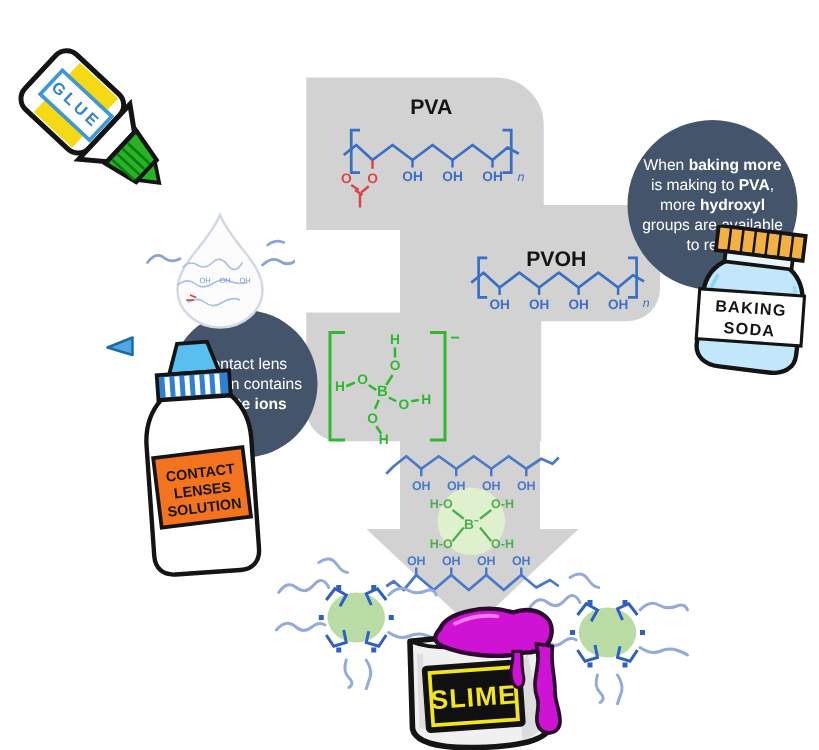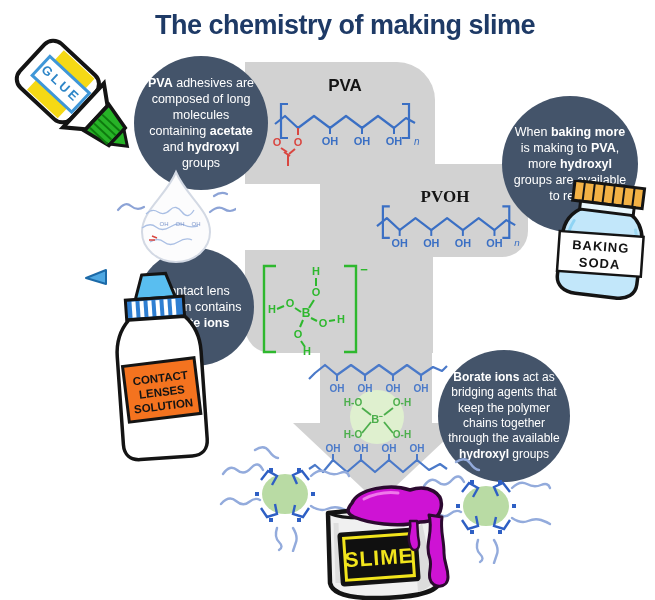--- a/index.html
+++ b/index.html
@@ -19,31 +19,30 @@
           z-index:3;line-height:1.28;}
   .bubble .inner{padding:6px 10px;}
   .b{font-weight:bold;}
   #bubble-pva{left:134px;top:56px;width:134px;height:134px;font-size:12.5px;}
   #bubble-baking{left:502px;top:96px;width:136px;height:136px;font-size:12.5px;}
   #bubble-contact{left:136px;top:248px;width:118px;height:118px;font-size:12.5px;}
   #bubble-borate{left:438px;top:350px;width:132px;height:132px;font-size:12px;}
   .chem-title{position:absolute;z-index:2;font-weight:bold;color:#141414;
               font-size:17px;text-align:center;}
   #pva-title{left:300px;top:76px;width:90px;}
-  #pvoh-title{left:400px;top:187px;width:90px;font-family:Liberation Serif, serif;}
+  #pvoh-title{left:400px;top:198px;width:90px;}
   .struct{position:absolute;z-index:2;}
   .illus{position:absolute;z-index:4;}
   svg text{font-family:"Liberation Sans",sans-serif;}
 </style>
 </head>
 <body>
 
 <div id="canvas">
 
-  <div id="title">The chemistry of making slime</div>
 
   <div class="gray" id="gray-pva"></div>
   <div class="gray" id="gray-pvoh"></div>
   <div class="gray" id="gray-borate"></div>
   <div class="gray" id="gray-col"></div>
   <div class="gray" id="gray-arrow"></div>
 
   <div class="chem-title" id="pva-title">PVA</div>
   <div class="chem-title" id="pvoh-title">PVOH</div>
 
@@ -129,31 +128,25 @@
     <text x="54" y="99" font-size="10" font-weight="bold" fill="#4a79c9" text-anchor="middle">OH</text>
     <text x="82" y="99" font-size="10" font-weight="bold" fill="#4a79c9" text-anchor="middle">OH</text>
     <text x="110" y="99" font-size="10" font-weight="bold" fill="#4a79c9" text-anchor="middle">OH</text>
     <line x1="26" y1="101" x2="26" y2="107" stroke="#4a79c9" stroke-width="2"></line>
     <line x1="54" y1="101" x2="54" y2="107" stroke="#4a79c9" stroke-width="2"></line>
     <line x1="82" y1="101" x2="82" y2="107" stroke="#4a79c9" stroke-width="2"></line>
     <line x1="110" y1="101" x2="110" y2="107" stroke="#4a79c9" stroke-width="2"></line>
     <polyline points="2,116 8,112 16,119 26,107 40,119 54,107 68,119 82,107 96,119 110,107 122,117 133,111 140,116" fill="none" stroke="#4a79c9" stroke-width="2.2" stroke-linejoin="round"></polyline>
   </svg>
 
-  <div class="bubble" id="bubble-pva">
-    <div class="inner"><span class="b">PVA</span><span> adhesives are composed of long molecules containing </span><span class="b">acetate</span><span> and </span><span class="b">hydroxyl</span><span> groups</span></div>
-  </div>
   <div class="bubble" id="bubble-baking">
     <div class="inner"><span>When </span><span class="b">baking more</span><span> is making to </span><span class="b">PVA</span><span>, more </span><span class="b">hydroxyl</span><span> groups are available to react</span></div>
   </div>
   <div class="bubble" id="bubble-contact">
     <div class="inner"><span>Contact lens solution contains </span><span class="b">Borate ions</span></div>
-  </div>
-  <div class="bubble" id="bubble-borate">
-    <div class="inner"><span class="b">Borate ions</span><span> act as bridging agents that keep the polymer chains together through the available </span><span class="b">hydroxyl</span><span> groups</span></div>
   </div>
 
   <svg class="illus" style="left:2px;top:26px" width="160" height="150" viewBox="0 0 160 150">
     <g transform="rotate(-47 80 78)">
       <rect x="50" y="10" width="60" height="70" rx="12" fill="#ffffff" stroke="#141414" stroke-width="4"></rect>
       <rect x="53" y="28" width="54" height="42" fill="#f5d915"></rect>
       <rect x="67" y="22" width="26" height="54" fill="#ffffff" stroke="#3f97d8" stroke-width="3"></rect>
       <text x="80" y="53" transform="rotate(90 80 49)" font-size="13" font-weight="bold" fill="#2e86c8" text-anchor="middle" letter-spacing="3">GLUE</text>
       <polygon points="50,80 110,80 96,98 64,98" fill="#ffffff" stroke="#141414" stroke-width="4"></polygon>
       <polygon points="62,98 98,98 92,126 68,126" fill="#27b327" stroke="#141414" stroke-width="3.5"></polygon>

